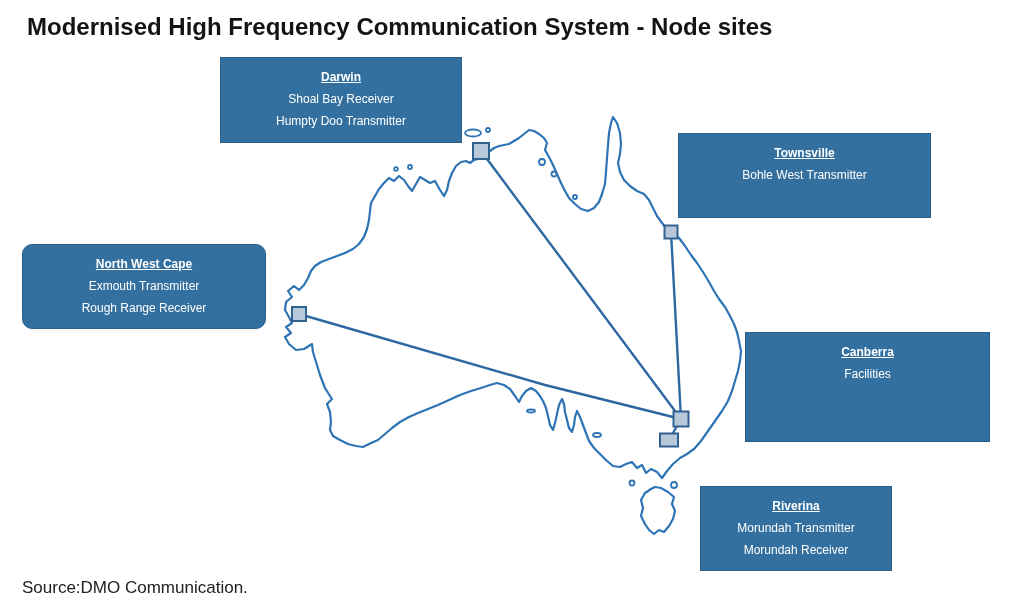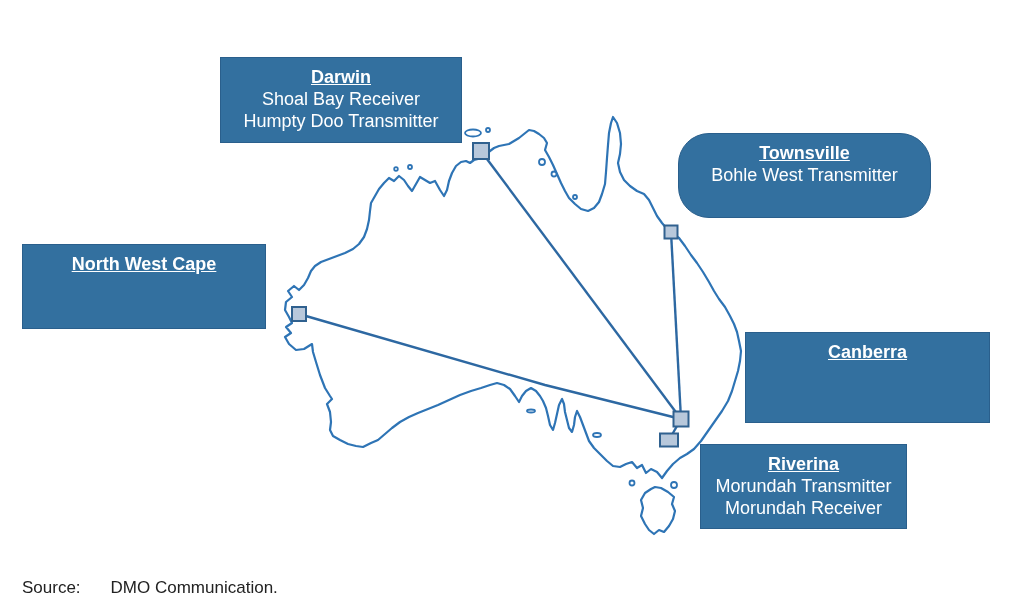--- a/index.html
+++ b/index.html
@@ -10,36 +10,37 @@
   .figure-title {
     position:absolute; left:27px; top:13px; margin:0;
     font-size:24px; font-weight:bold; color:#141414; white-space:nowrap;
   }
   #map-svg { position:absolute; left:0; top:0; width:1024px; height:608px; z-index:1; }
   .coast { fill:#ffffff; stroke:var(--coast,#2e74b5); stroke-width:2.2; stroke-linejoin:round; }
   .island { fill:#ffffff; stroke:var(--coast,#2e74b5); stroke-width:1.8; }
   .node-box {
     position:absolute; z-index:2; box-sizing:border-box;
     background:var(--box-fill,#33709f); border:1px solid var(--box-border,#2a5f8c);
-    color:#ffffff; text-align:center; font-size:18px; line-height:22px; padding-top:8px;
+    color:#ffffff; text-align:center; font-size:12px; line-height:22px; padding-top:8px;
   }
   .nb-title { font-weight:bold; text-decoration:underline; }
   .box-darwin     { left:220px; top:57px;  width:242px; height:86px; }
-  .box-townsville { left:678px; top:133px; width:253px; height:85px;border-radius:31px; }
-  .box-nwc        { left:22px;  top:244px; width:244px; height:85px; }
-  .box-canberra   { left:745px; top:332px; width:245px; height:91px; }
-  .box-riverina   { left:700px; top:444px; width:207px; height:85px; }
+  .box-townsville { left:678px; top:133px; width:253px; height:85px; }
+  .box-nwc        { left:22px;  top:244px; width:244px; height:85px;border-radius:10px; }
+  .box-canberra   { left:745px; top:332px; width:245px; height:110px; }
+  .box-riverina   { left:700px; top:486px; width:192px; height:85px; }
   .source-note { position:absolute; left:22px; top:578px; font-size:17px; color:#222222; z-index:2; }
-  .src-label { margin-right:30px; }
+  .src-label { }
 </style>
 </head>
 <body>
 
 <div class="canvas">
 
+  <h1 class="figure-title">Modernised High Frequency Communication System - Node sites</h1>
 
   <svg id="map-svg" viewBox="0 0 1024 608" xmlns="http://www.w3.org/2000/svg">
 
     <path class="coast" d="
       M613,117 L617,123 L620,133 L621,144 L620,154 L618,163 L620,172 L624,180 L630,186 L637,191
       L644,194 L649,200 L653,208 L657,216 L662,223 L667,229 L673,234 L679,238 L685,246 L691,255
       L697,263 L703,272 L709,282 L714,291 L719,299 L725,307 L730,316 L734,324 L737,332 L739,341
       L741,351 L740,361 L738,371 L735,381 L732,391 L728,401 L722,411 L715,421 L708,431 L701,441
       L694,449 L687,454 L680,458 L673,464 L667,471 L662,478 L657,472 L651,469 L646,473 L642,465
       L637,468 L632,462 L626,464 L620,467 L613,466 L607,461 L601,455 L594,448 L589,441 L586,433
@@ -97,24 +98,27 @@
     <div>Humpty Doo Transmitter</div>
   </div>
 
   <div class="node-box box-townsville">
     <div class="nb-title">Townsville</div>
     <div>Bohle West Transmitter</div>
   </div>
 
   <div class="node-box box-nwc">
     <div class="nb-title">North West Cape</div>
+    <div>Exmouth Transmitter</div>
+    <div>Rough Range Receiver</div>
   </div>
 
   <div class="node-box box-canberra">
     <div class="nb-title">Canberra</div>
+    <div>Facilities</div>
   </div>
 
   <div class="node-box box-riverina">
     <div class="nb-title">Riverina</div>
     <div>Morundah Transmitter</div>
     <div>Morundah Receiver</div>
   </div>
 
   <div class="source-note">
     <span class="src-label">Source:</span><span>DMO Communication.</span>

